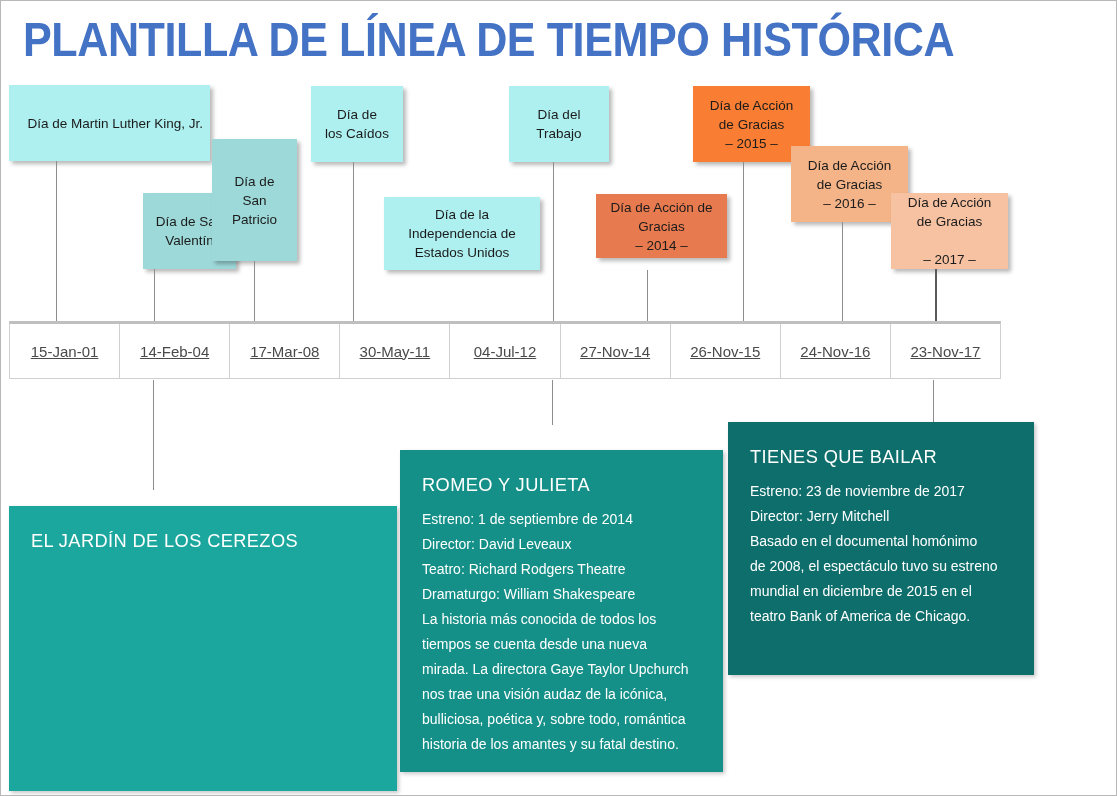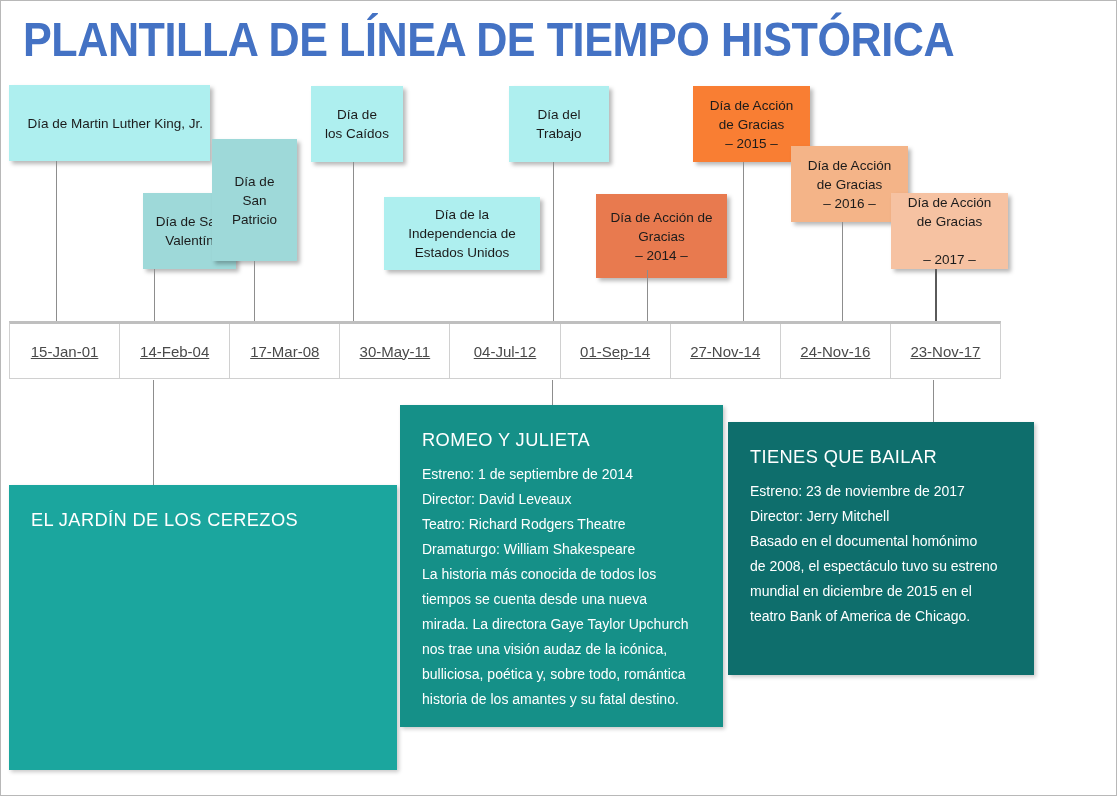--- a/index.html
+++ b/index.html
@@ -155,21 +155,21 @@
 Independencia  de
 Estados Unidos</span>
   </div>
 
   <div class="event-card" style="left:508px; top:85px; width:100px; height:76px; background:#AEEFEF;">
     <span class="lines">Día del
 Trabajo</span>
   </div>
   <div class="stem" style="left:552px; top:161px; height:159px;"></div>
 
-  <div class="event-card" style="left:595px; top:193px; width:131px; height:84px; background:#E87A4F;">
+  <div class="event-card" style="left:595px; top:193px; width:131px; height:64px; background:#E87A4F;">
     <span class="lines">Día de Acción de
 Gracias
 – 2014 –</span>
   </div>
   <div class="stem" style="left:646px; top:269px; height:51px;"></div>
 
   <div class="event-card" style="left:692px; top:85px; width:117px; height:76px; background:#F97E33;">
     <span class="lines">Día de Acción
 de Gracias
 – 2015 –</span>
@@ -190,35 +190,35 @@
 – 2017 –</span>
   </div>
   <div class="stem dark" style="left:934px; top:268px; height:52px;"></div>
 
   <div id="datebar">
     <div class="date-cell">15-Jan-01</div>
     <div class="date-cell">14-Feb-04</div>
     <div class="date-cell">17-Mar-08</div>
     <div class="date-cell">30-May-11</div>
     <div class="date-cell">04-Jul-12</div>
-    <div class="date-cell">01-Sep-14</div>
     <div class="date-cell">27-Nov-14</div>
+    <div class="date-cell">26-Nov-15</div>
     <div class="date-cell">24-Nov-16</div>
     <div class="date-cell">23-Nov-17</div>
   </div>
 
   <div class="stem" style="left:152px; top:379px; height:110px;"></div>
   <div class="stem" style="left:551px; top:379px; height:45px;"></div>
   <div class="stem" style="left:932px; top:379px; height:42px;"></div>
 
-  <div class="detail-card" style="left:8px; top:484px; width:388px; height:285px; background:#1BA69E;">
+  <div class="detail-card" style="left:8px; top:505px; width:388px; height:285px; background:#1BA69E;">
     <div class="detail-title">EL JARDÍN DE LOS CEREZOS</div>
   </div>
 
-  <div class="detail-card" style="left:399px; top:404px; width:323px; height:322px; background:#159088;">
+  <div class="detail-card" style="left:399px; top:449px; width:323px; height:322px; background:#159088;">
     <div class="detail-title">ROMEO Y JULIETA</div>
     <div class="detail-body">Estreno: 1 de septiembre de 2014
 Director: David Leveaux
 Teatro: Richard Rodgers Theatre
 Dramaturgo: William Shakespeare
 La historia más conocida de todos los
 tiempos se cuenta desde una nueva
 mirada. La directora Gaye Taylor Upchurch
 nos trae una visión audaz de la icónica,
 bulliciosa, poética y, sobre todo, romántica

